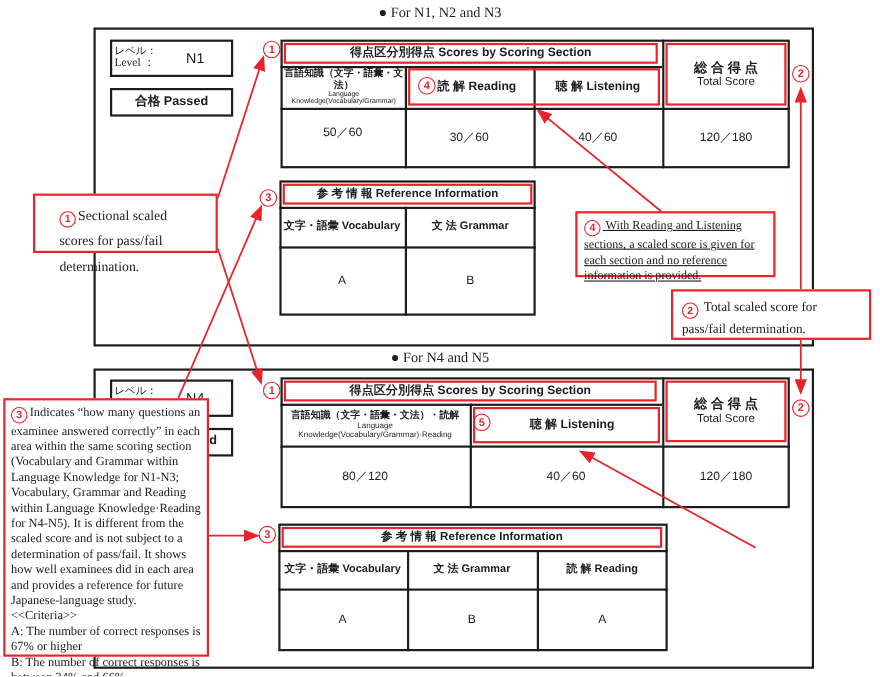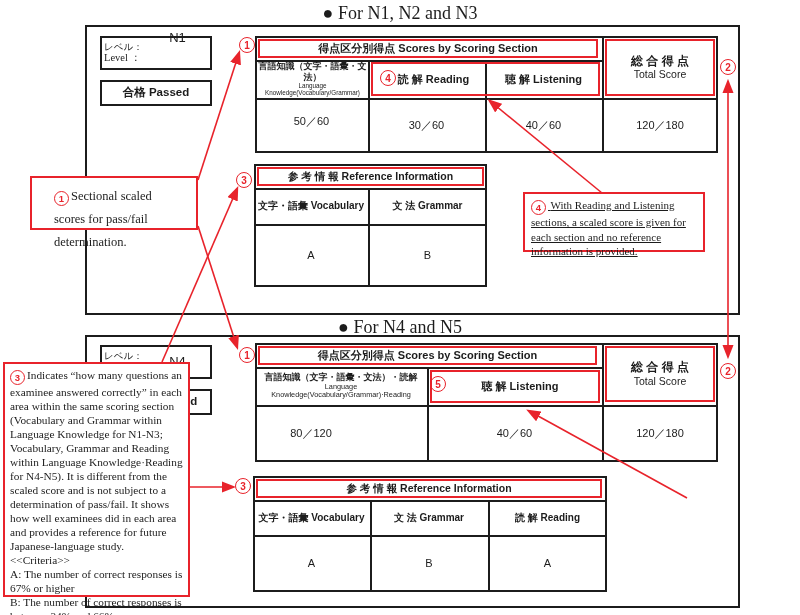--- a/index.html
+++ b/index.html
@@ -12,21 +12,21 @@
   .serif { font-family:"Liberation Serif","DejaVu Serif",serif; }
   .bbox { position:absolute; border:2px solid #1c1c1c; background:transparent; z-index:1; }
   .rframe { position:absolute; border:2px solid #e8232b; background:transparent; z-index:1; }
   .rbox { position:absolute; border:2px solid #e8232b; background:#fff; z-index:3;
           font-family:"Liberation Serif","DejaVu Serif",serif; }
   .vline { position:absolute; width:2px; background:#1c1c1c; z-index:1; }
   .hline { position:absolute; height:2px; background:#1c1c1c; z-index:1; }
   .txt { position:absolute; display:flex; align-items:center; justify-content:center;
          text-align:center; z-index:2; line-height:1.15; }
   .txtcol { flex-direction:column; }
-  .title { position:absolute; width:800px; text-align:center; font-size:18px; z-index:1; }
+  .title { position:absolute; width:800px; text-align:center; font-size:13px; z-index:1; }
   .arrows { position:absolute; left:0; top:0; z-index:2; }
   .cn {
     display:inline-flex; align-items:center; justify-content:center;
     width:15px; height:15px; border:1.5px solid #e8232b; border-radius:50%;
     color:#e8232b; font-size:9.5px; font-weight:bold; line-height:1;
     font-family:"Liberation Sans","DejaVu Sans",sans-serif;
     vertical-align:-2px; margin-right:2px; background:transparent; flex:0 0 auto;
   }
   .cnabs { position:absolute; z-index:4; width:16px; height:16px; display:flex;
     align-items:center; justify-content:center; border:1.5px solid #e8232b; border-radius:50%;
@@ -56,21 +56,21 @@
     <line x1="728" y1="82" x2="728" y2="356" stroke="#e8232b" stroke-width="1.6" marker-start="url(#ah)" marker-end="url(#ah)"></line>
   </svg>
 
   <div class="bbox" style="left:85px;top:25px;width:655px;height:290px;"></div>
 
   <div class="bbox" style="left:100px;top:36px;width:112px;height:34px;"></div>
   <div class="txt txtcol" style="left:104px;top:38px;width:52px;height:30px;font-size:9.5px;align-items:flex-start;">
     <span>レベル：</span>
     <span class="serif" style="font-size:10.5px;">Level ：</span>
   </div>
-  <div class="txt" style="left:150px;top:23px;width:55px;height:30px;font-size:13px;">N1</div>
+  <div class="txt" style="left:150px;top:38px;width:55px;height:30px;font-size:13px;">N1</div>
 
   <div class="bbox" style="left:100px;top:80px;width:112px;height:26px;"></div>
   <div class="txt" style="left:100px;top:80px;width:112px;height:26px;font-size:11.5px;font-weight:600;">合格 Passed</div>
 
   <div class="bbox" style="left:255px;top:36px;width:463px;height:117px;"></div>
   <div class="hline" style="left:255px;top:60px;width:347px;"></div>
   <div class="hline" style="left:255px;top:98px;width:463px;"></div>
   <div class="vline" style="left:368px;top:60px;height:93px;"></div>
   <div class="vline" style="left:485px;top:60px;height:93px;"></div>
   <div class="vline" style="left:602px;top:36px;height:117px;"></div>
@@ -129,21 +129,21 @@
   <div class="txt" style="left:258px;top:346px;width:339px;height:19px;font-size:11px;font-weight:600;">得点区分別得点  Scores by Scoring Section</div>
   <div class="txt txtcol" style="left:257px;top:369px;width:168px;height:34px;">
     <span style="font-size:9px;font-weight:700;">言語知識（文字・語彙・文法）・読解</span>
     <span style="font-size:7.3px;">Language Knowledge(Vocabulary/Grammar)·Reading</span>
   </div>
   <div class="txt" style="left:440px;top:370px;width:160px;height:33px;font-size:11px;font-weight:600;">聴 解 Listening</div>
   <div class="txt txtcol" style="left:605px;top:348px;width:110px;height:52px;">
     <span style="font-size:12px;font-weight:700;">総 合 得 点</span>
     <span style="font-size:10.5px;">Total Score</span>
   </div>
-  <div class="txt" style="left:241px;top:405px;width:140px;height:57px;font-size:11px;">80／120</div>
+  <div class="txt" style="left:262px;top:405px;width:140px;height:57px;font-size:11px;">80／120</div>
   <div class="txt" style="left:427px;top:405px;width:175px;height:57px;font-size:11px;">40／60</div>
   <div class="txt" style="left:602px;top:405px;width:116px;height:57px;font-size:11px;">120／180</div>
 
   <div class="bbox" style="left:253px;top:476px;width:354px;height:116px;"></div>
   <div class="hline" style="left:253px;top:500px;width:354px;"></div>
   <div class="hline" style="left:253px;top:535px;width:354px;"></div>
   <div class="vline" style="left:370px;top:500px;height:92px;"></div>
   <div class="vline" style="left:488px;top:500px;height:92px;"></div>
   <div class="rframe" style="left:256px;top:479px;width:346px;height:19px;"></div>
   <div class="txt" style="left:256px;top:479px;width:346px;height:19px;font-size:10.5px;font-weight:600;">参 考 情 報  Reference Information</div>
@@ -151,20 +151,23 @@
   <div class="txt" style="left:370px;top:500px;width:118px;height:35px;font-size:10px;font-weight:600;">文 法 Grammar</div>
   <div class="txt" style="left:488px;top:500px;width:119px;height:35px;font-size:10px;font-weight:600;">読 解 Reading</div>
   <div class="txt" style="left:253px;top:535px;width:117px;height:57px;font-size:11px;">A</div>
   <div class="txt" style="left:370px;top:535px;width:118px;height:57px;font-size:11px;">B</div>
   <div class="txt" style="left:488px;top:535px;width:119px;height:57px;font-size:11px;">A</div>
 
   <div class="rbox" style="left:30px;top:176px;width:168px;height:54px;padding:7px 22px;font-size:12.5px;line-height:1.85;">
     <span class="cn">1</span><span>Sectional scaled scores for pass/fail determination.</span>
   </div>
 
+  <div class="rbox" style="left:610px;top:263px;width:182px;height:46px;padding:5px 8px;font-size:12px;line-height:1.55;">
+    <span class="cn">2</span> <span>Total scaled score for pass/fail determination.</span>
+  </div>
 
   <div class="rbox c3text" style="left:3px;top:362px;width:187px;height:235px;padding:4px 5px;font-size:11.3px;">
     <p><span class="cn">3</span><span>Indicates “how many questions an examinee answered correctly” in each area within the same scoring section (Vocabulary and Grammar within Language Knowledge for N1-N3; Vocabulary, Grammar and Reading within Language Knowledge·Reading for N4-N5). It is different from the scaled score and is not subject to a determination of pass/fail. It shows how well examinees did in each area and provides a reference for future Japanese-language study.</span></p>
     <p>&lt;&lt;Criteria&gt;&gt;</p>
     <p>A: The number of correct responses is 67% or higher</p>
     <p>B: The number of correct responses is between 34% and 66%</p>
 
   </div>
 
   <div class="rbox" style="left:523px;top:192px;width:182px;height:60px;padding:4px 6px;font-size:11px;line-height:1.32;text-decoration:underline;">

